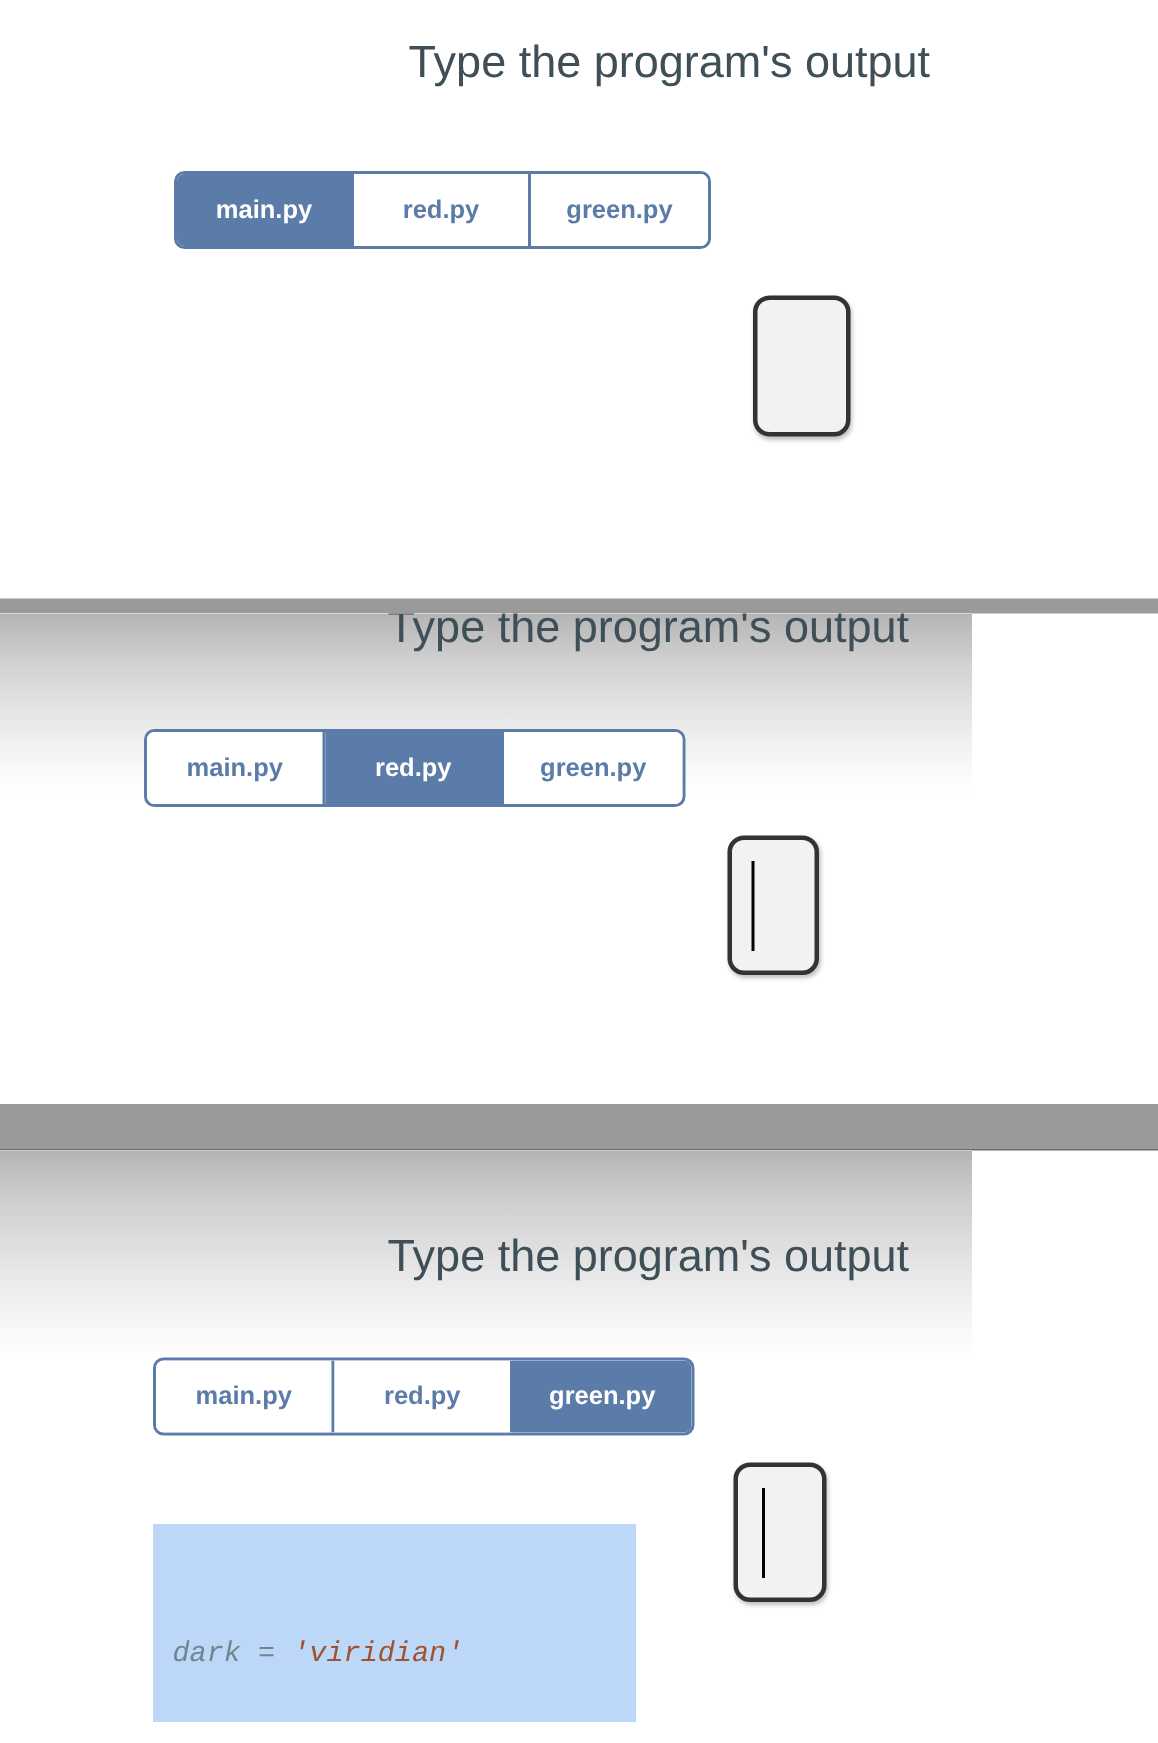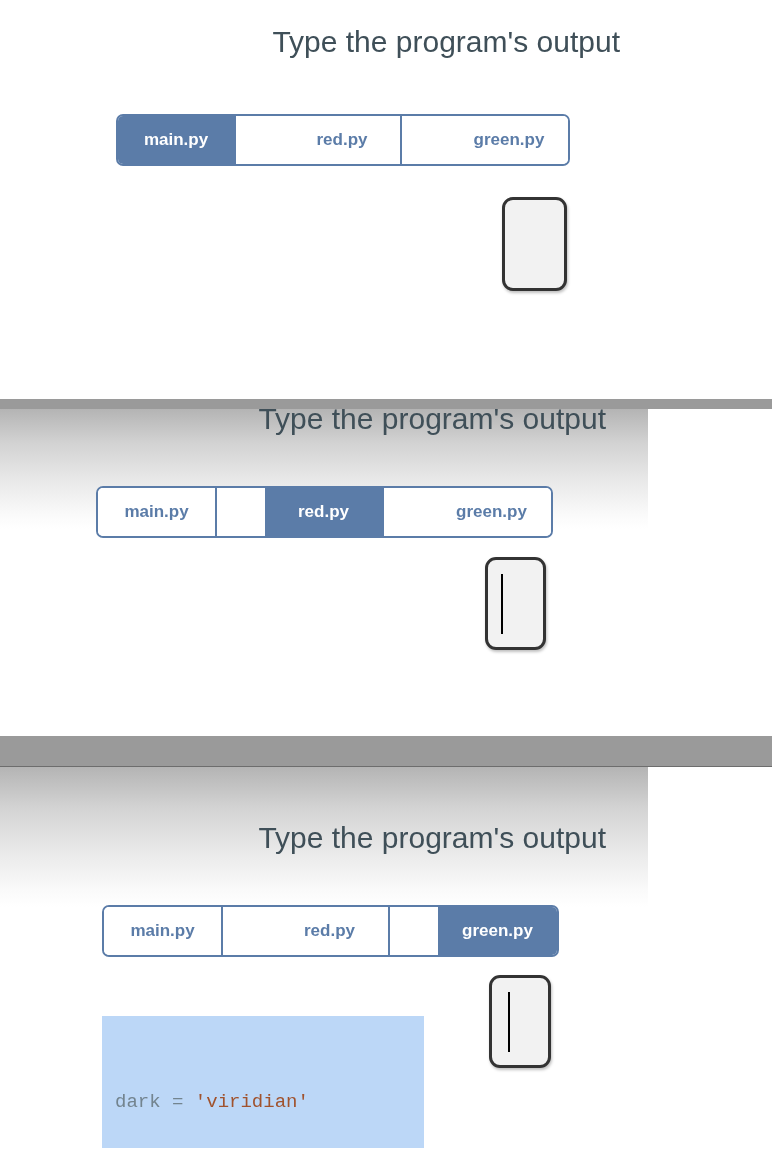--- a/index.html
+++ b/index.html
@@ -46,21 +46,20 @@
   }
 
   
   .tabbar {
     position: absolute;
     display: flex;
     border: 2px solid #5b7ca8;
     border-radius: 7px;
     overflow: hidden;
     background: #ffffff;
-    gap: 48px;
   }
   .tab {
     font-size: 17px;
     font-weight: bold;
     font-family: "Liberation Sans", sans-serif;
     color: #5b7ca8;
     background: #ffffff;
     padding: 0 16px;
     height: 48px;
     display: flex;
@@ -167,21 +166,21 @@
   <div class="sheen" style="height:140px;"></div>
 
   <div class="title" style="top:53px; right:42px;">Type the program's output</div>
 
   <div class="tabbar" style="left:102px; top:138px;">
     <div class="tab" style="width:119px;">main.py</div>
     <div class="tab" style="width:119px;">red.py</div>
     <div class="tab active" style="width:119px;">green.py</div>
   </div>
 
-  <div class="codeblock" style="left:102px; top:249px; width:322px; height:132px;">
+  <div class="codeblock" style="left:102px; top:249px; width:322px; height:132px;font-style:italic;">
     <span class="ln"><span class="plain">dark = </span><span class="str">'viridian'</span></span>
     
     
     
   </div>
 
   <div class="answerbox" style="left:489px; top:208px; width:62px; height:93px;">
     <div class="caret" style="left:16px; top:14px; height:60px;"></div>
   </div>
 </div>

